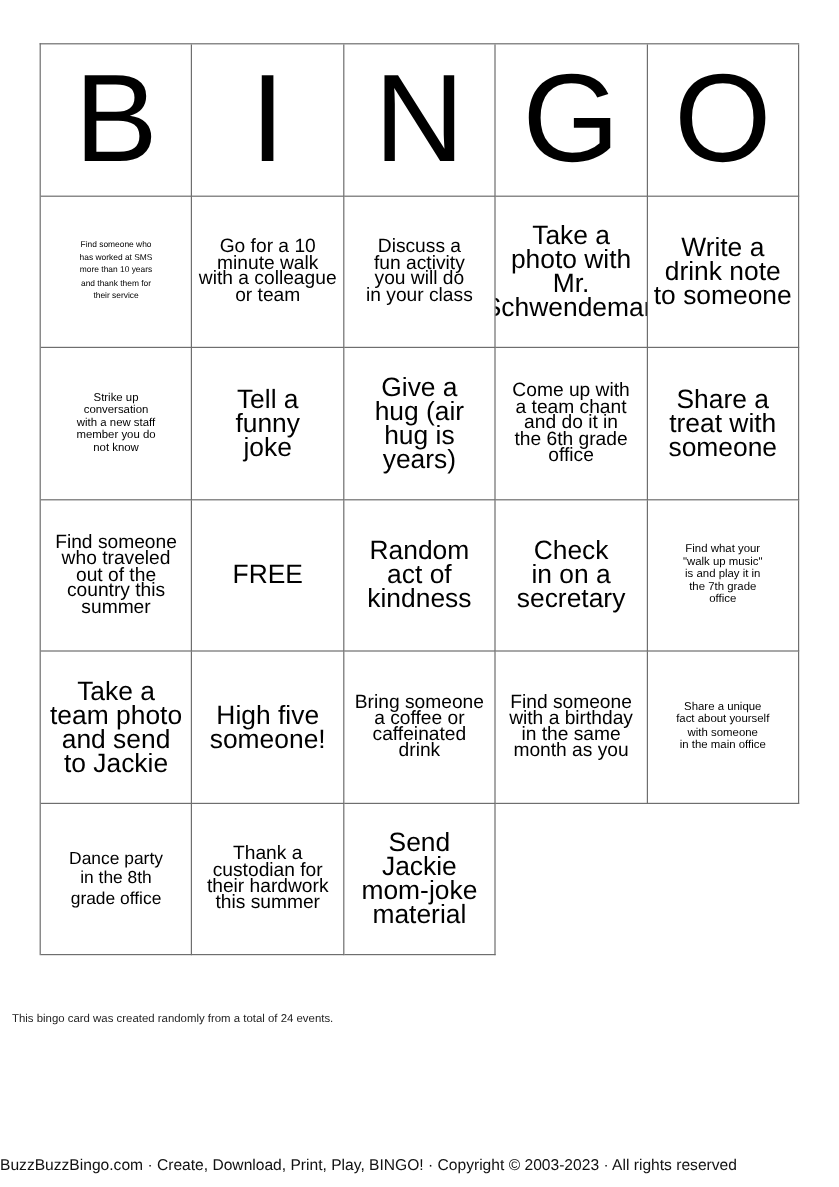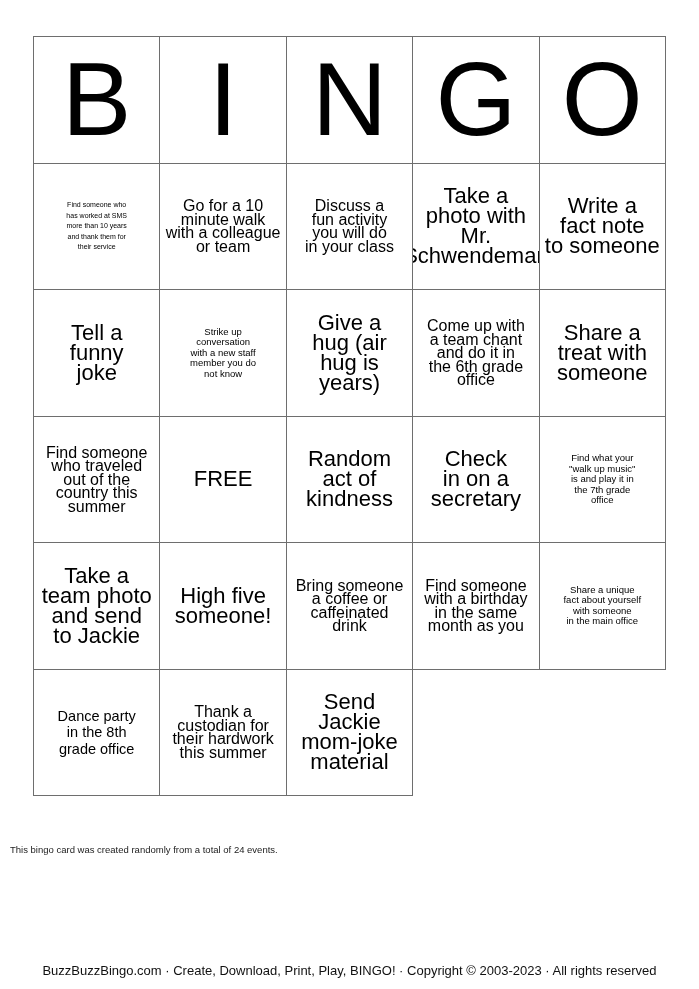--- a/index.html
+++ b/index.html
@@ -59,21 +59,21 @@
     left: 10px;
     top: 844px;
     font-size: 9.5px;
     color: #222222;
   }
   .footer {
     position: absolute;
     left: 0;
     width: 699px;
     top: 963px;
-    text-align: center;
+    text-align: left;
     font-size: 13px;
     color: #111111;
   }
 </style>
 </head>
 <body>
 
 <div class="card">
 
   <div class="cell head">
@@ -113,36 +113,36 @@
     </div>
   <div class="cell xl">
       <span>Take a
 photo with
 Mr.
 Schwendeman</span>
     </div>
 
   <div class="cell xl">
       <span>Write a
-fact note
+drink note
 to someone</span>
-    </div>
-  <div class="cell xl">
-      <span>Tell a
-funny
-joke</span>
     </div>
   <div class="cell sm">
       <span>Strike up
 conversation
 with a new staff
 member you do
 not know</span>
     </div>
   <div class="cell xl">
+      <span>Tell a
+funny
+joke</span>
+    </div>
+  <div class="cell xl">
       <span>Give a
 hug (air
 hug is
 years)</span>
     </div>
   <div class="cell md">
       <span>Come up with
 a team chant
 and do it in
 the 6th grade

